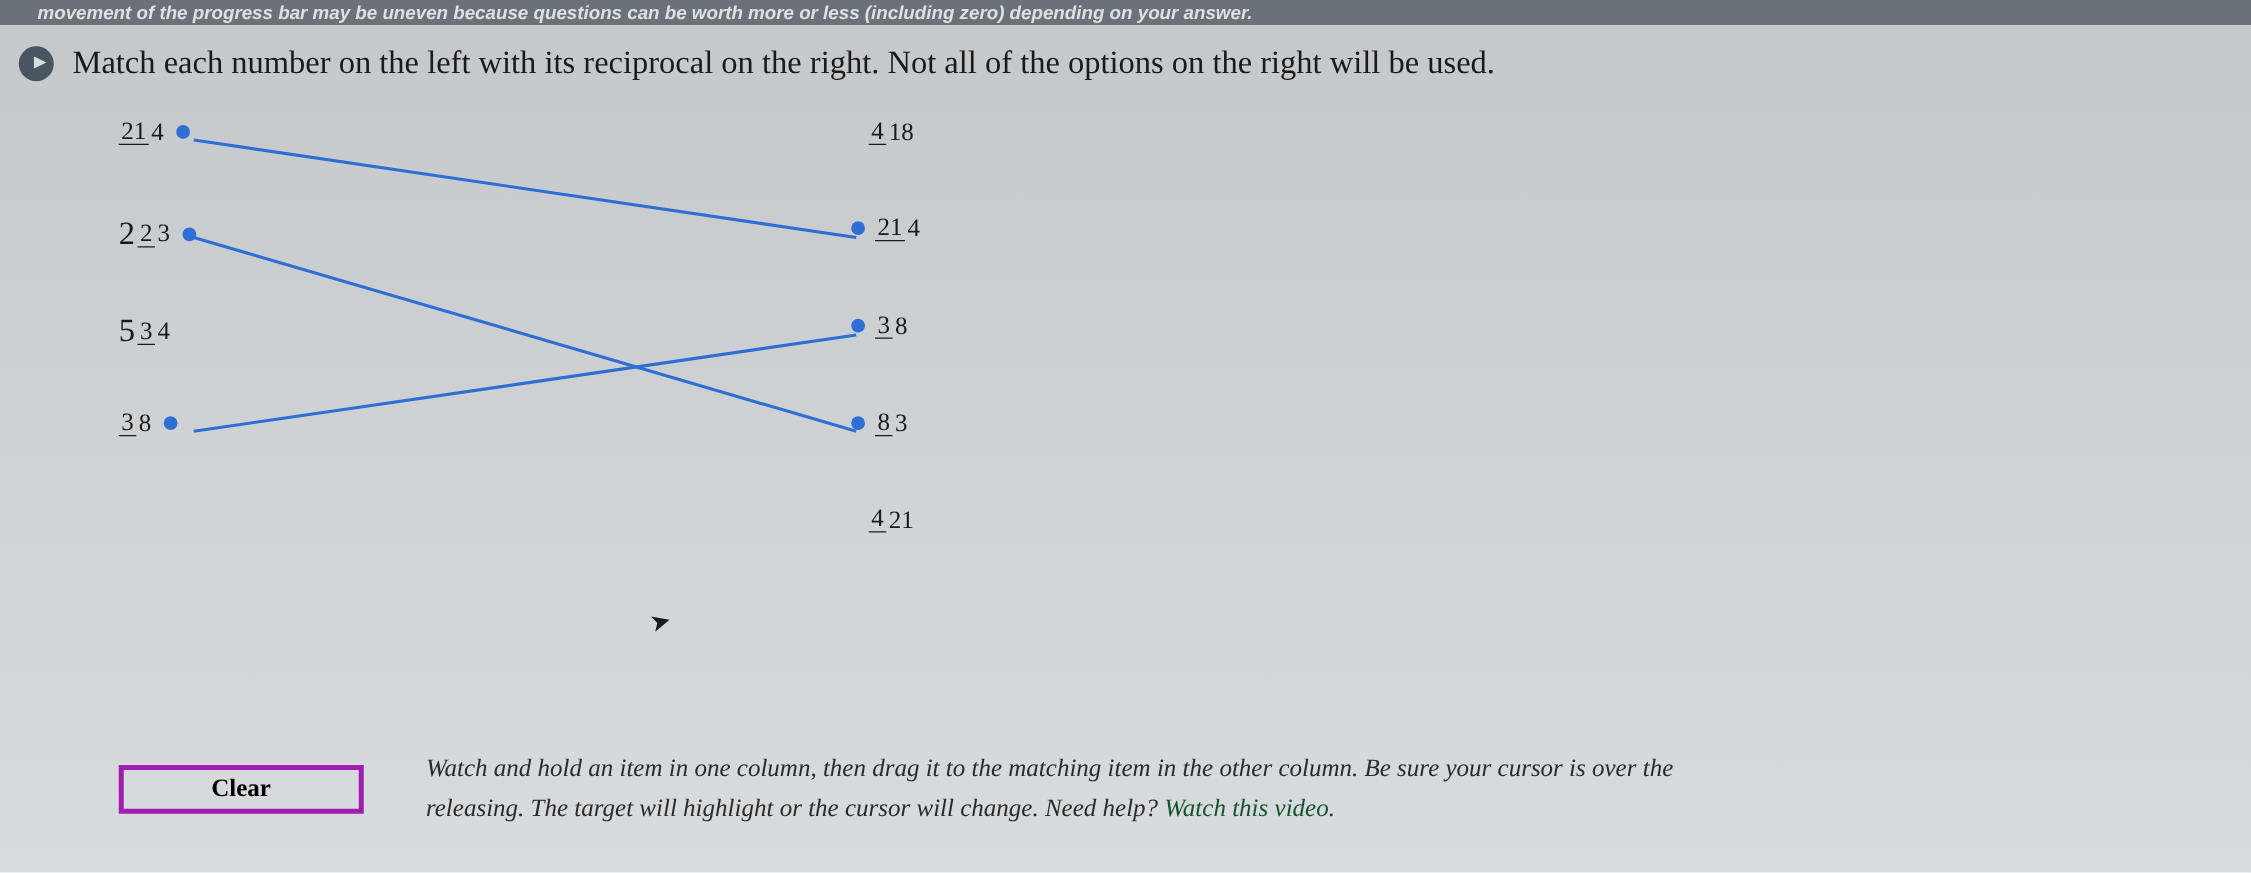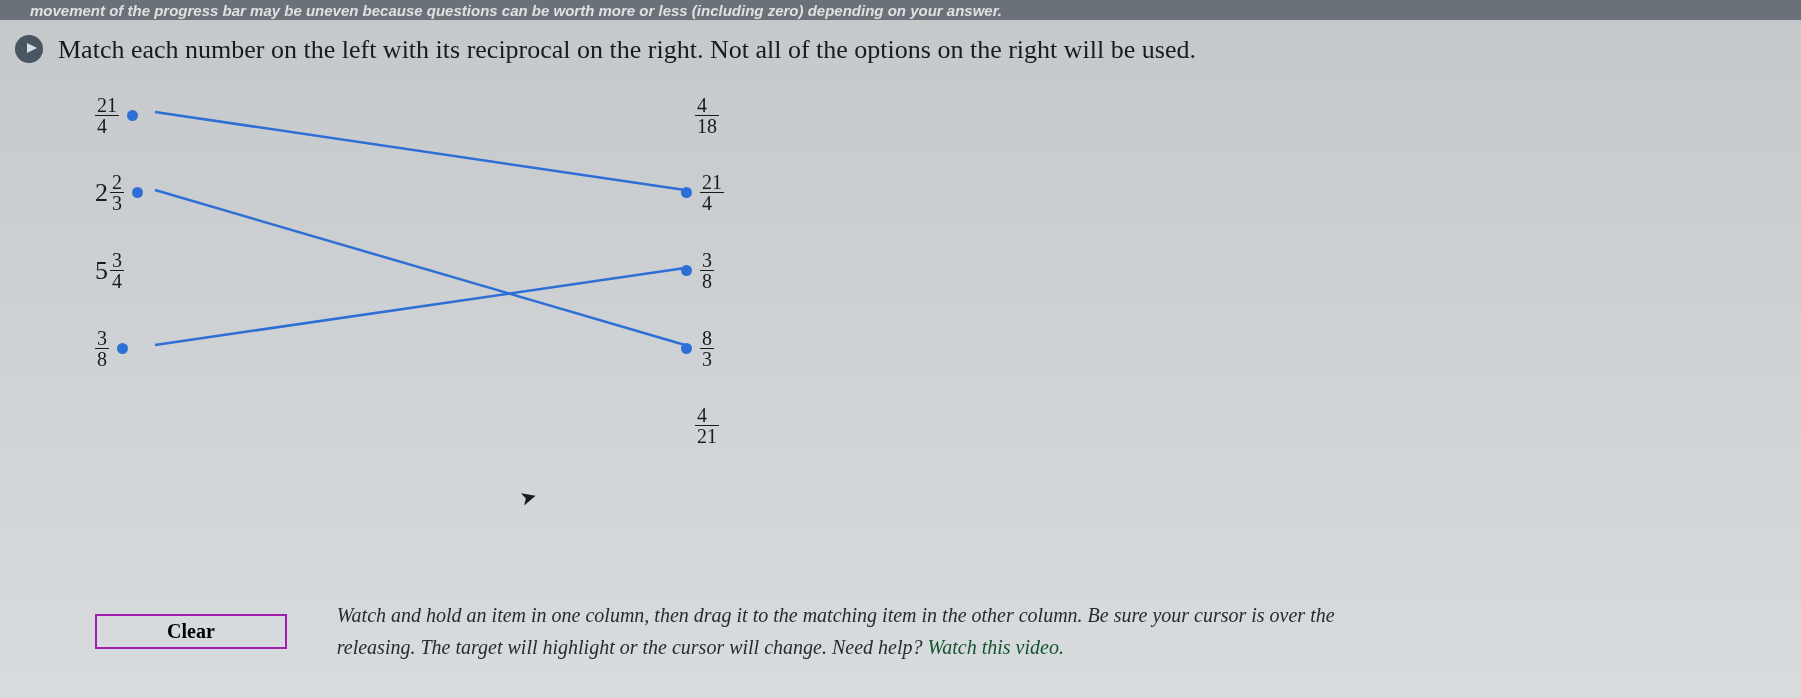--- a/index.html
+++ b/index.html
@@ -21,21 +21,21 @@
       font-family: Arial, sans-serif;
       font-size: 15px;
       padding: 2px 30px;
       font-style: italic;
       height: 20px;
       overflow: hidden;
       font-weight: bold;
     }
     .question-row {
       display: flex;
-      align-items: flex-start;
+      align-items: flex-end;
       padding: 15px 34px 10px 15px;
     }
     .question-icon {
       width: 28px;
       height: 28px;
       background: #4a5562;
       border-radius: 50%;
       margin-right: 15px;
       position: relative;
       flex-shrink: 0;
@@ -72,21 +72,22 @@
     }
     .item {
       position: absolute;
       display: flex;
       align-items: center;
       font-size: 22px;
       color: #1a1a1a;
     }
     .fraction {
       display: inline-flex;
-      flex-direction: column;
+      flex-direction: row;
+      align-items: center;
       line-height: 1;
       font-size: 20px;
     }
     .fraction .num {
       border-bottom: 1.5px solid #1a1a1a;
       padding: 0 2px;
     }
     .fraction .den {
       padding: 0 2px;
     }
@@ -119,21 +120,21 @@
     }
     .bottom-row {
       position: absolute;
       bottom: 35px;
       left: 95px;
       right: 0;
       display: flex;
       align-items: center;
     }
     .clear-btn {
-      border: 2px solid #a21caf;
+      border: 4px solid #a21caf;
       background: transparent;
       font-family: Georgia, serif;
       font-weight: bold;
       font-size: 20px;
       padding: 4px 70px;
       cursor: pointer;
       margin-right: 50px;
     }
     .instructions {
       font-size: 20px;

